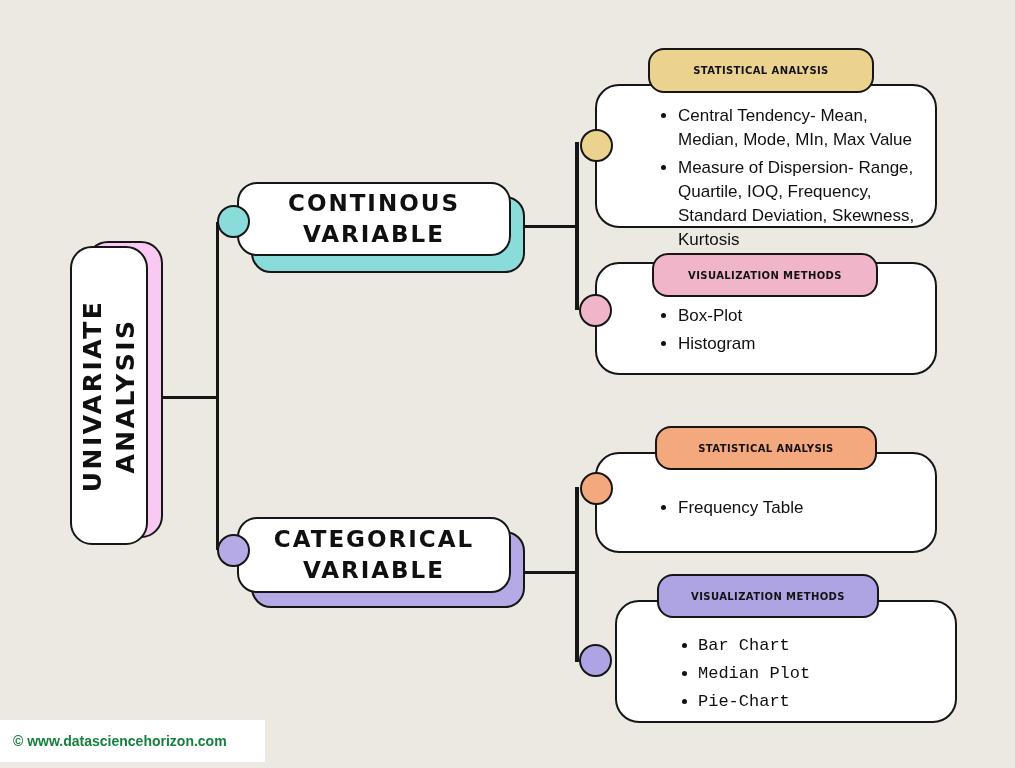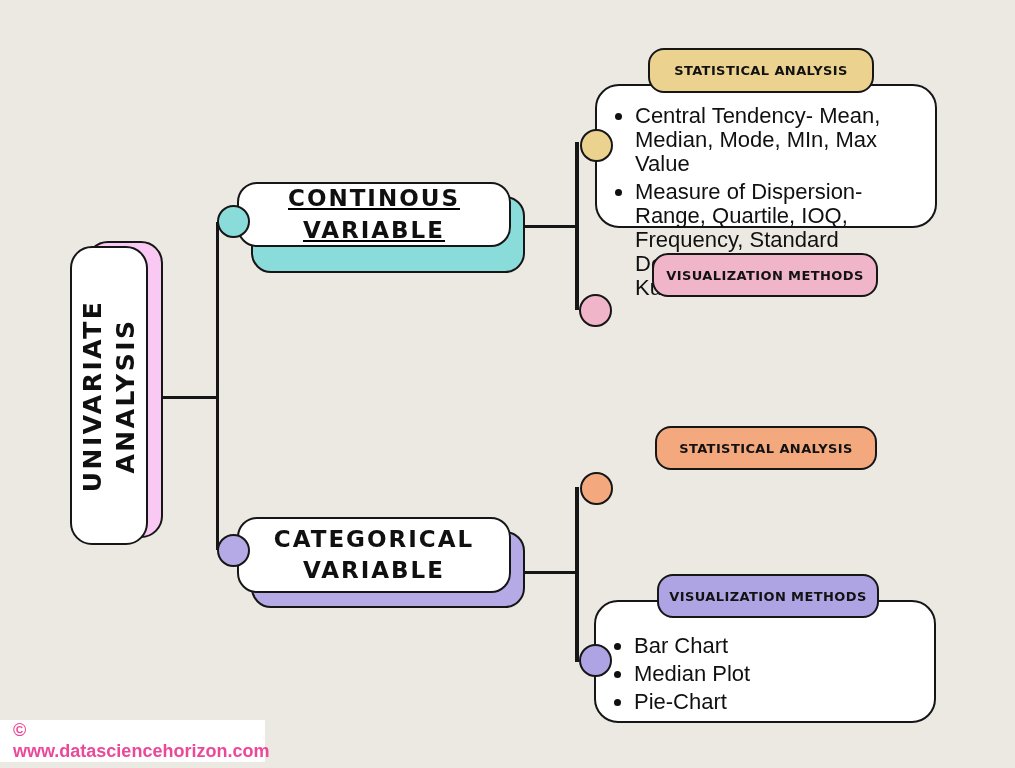--- a/index.html
+++ b/index.html
@@ -33,37 +33,37 @@
   }
   .circle {
     position:absolute; width:33px; height:33px; border-radius:50%;
     border:2.5px solid #161616; box-sizing:border-box; z-index:4;
   }
   .pill {
     position:absolute; border:2.5px solid #161616; border-radius:16px;
     box-sizing:border-box; z-index:3;
     display:flex; align-items:center; justify-content:center;
     font-family:"DejaVu Sans", sans-serif;
-    font-weight:700; font-size:13px; letter-spacing:0.4px;
+    font-weight:700; font-size:10px; letter-spacing:0.4px;
     color:#121212; white-space:nowrap;
   }
   .card {
     position:absolute; background:#ffffff; border:2.5px solid #161616;
     border-radius:24px; box-sizing:border-box; z-index:2;
   }
   .card ul { margin:0; padding:0 12px 0 38px; list-style:disc; }
   .card li {
-    font-size:22px; line-height:24px; color:#101010; margin-bottom:4px;
+    font-size:17px; line-height:24px; color:#101010; margin-bottom:4px;margin-left:43px;
   }
   .card li::marker { color:#101010; }
   .footer {
     position:absolute; left:0; top:720px; width:265px; height:42px;
     background:#ffffff; z-index:5;
     display:flex; align-items:center; padding-left:13px; box-sizing:border-box;
-    font-weight:700; font-size:18px; color:#ec4899;
+    font-weight:700; font-size:14px; color:#15803d;
   }
 </style>
 </head>
 <body>
 
 <div class="canvas" style="background-color: rgb(235, 233, 226);">
 
   <div class="line" style="left:160px; top:396px; width:58px; height:3px;"></div>
   <div class="line" style="left:216px; top:222px; width:3px; height:328px;"></div>
   <div class="line" style="left:522px; top:225px; width:56px; height:3px;"></div>
@@ -73,21 +73,21 @@
 
   <div class="node-shadow" style="left: 86px; top: 241px; width: 77px; height: 297px; border-radius: 22px; background-color: rgb(249, 200, 243);"></div>
   <div class="node-box" style="left:70px; top:246px; width:78px; height:299px; border-radius:22px;">
     <div class="root-label">
       <div>UNIVARIATE</div>
       <div>ANALYSIS</div>
     </div>
   </div>
 
   <div class="node-shadow" style="left: 251px; top: 196px; width: 274px; height: 77px; background-color: rgb(138, 220, 219);"></div>
-  <div class="node-box" style="left:237px; top:182px; width:274px; height:65px;text-decoration:underline;">
+  <div class="node-box" style="left:237px; top:182px; width:274px; height:74px;">
     <div class="branch-label">
       <div>CONTINOUS</div>
       <div>VARIABLE</div>
     </div>
   </div>
   <div class="circle" style="left: 217px; top: 205px; background-color: rgb(138, 220, 219);"></div>
 
   <div class="node-shadow" style="left: 251px; top: 531px; width: 274px; height: 77px; background-color: rgb(181, 169, 230);"></div>
   <div class="node-box" style="left:237px; top:517px; width:274px; height:76px;">
     <div class="branch-label">
@@ -101,31 +101,42 @@
     <ul>
       <li>Central Tendency- Mean, Median, Mode, MIn, Max Value</li>
       <li>Measure of Dispersion- Range, Quartile, IOQ, Frequency, Standard Deviation, Skewness, Kurtosis</li>
     </ul>
   </div>
   <div class="pill" style="left: 648px; top: 48px; width: 226px; height: 45px; background-color: rgb(236, 210, 143);">
     <span>STATISTICAL ANALYSIS</span>
   </div>
   <div class="circle" style="left: 580px; top: 129px; background-color: rgb(236, 210, 143);"></div>
 
+  <div class="card" style="left:595px; top:262px; width:342px; height:113px; padding-top:40px;">
+    <ul>
+      <li>Box-Plot</li>
+      <li>Histogram</li>
+    </ul>
+  </div>
   <div class="pill" style="left: 652px; top: 253px; width: 226px; height: 44px; background-color: rgb(240, 181, 201);">
     <span>VISUALIZATION METHODS</span>
   </div>
   <div class="circle" style="left: 579px; top: 294px; background-color: rgb(240, 181, 201);"></div>
 
+  <div class="card" style="left:595px; top:452px; width:342px; height:101px; padding-top:42px;">
+    <ul>
+      <li>Frequency Table</li>
+    </ul>
+  </div>
   <div class="pill" style="left: 655px; top: 426px; width: 222px; height: 44px; background-color: rgb(243, 168, 125);">
     <span>STATISTICAL ANALYSIS</span>
   </div>
   <div class="circle" style="left: 580px; top: 472px; background-color: rgb(243, 168, 125);"></div>
 
-  <div class="card" style="left:594px; top:600px; width:342px; height:123px; padding-top:32px;">
+  <div class="card" style="left:615px; top:600px; width:342px; height:123px; padding-top:32px;font-family:Liberation Mono, monospace;">
     <ul>
       <li>Bar Chart</li>
       <li>Median Plot</li>
       <li>Pie-Chart</li>
     </ul>
   </div>
   <div class="pill" style="left: 657px; top: 574px; width: 222px; height: 44px; background-color: rgb(174, 164, 228);">
     <span>VISUALIZATION METHODS</span>
   </div>
   <div class="circle" style="left: 579px; top: 644px; background-color: rgb(174, 164, 228);"></div>

